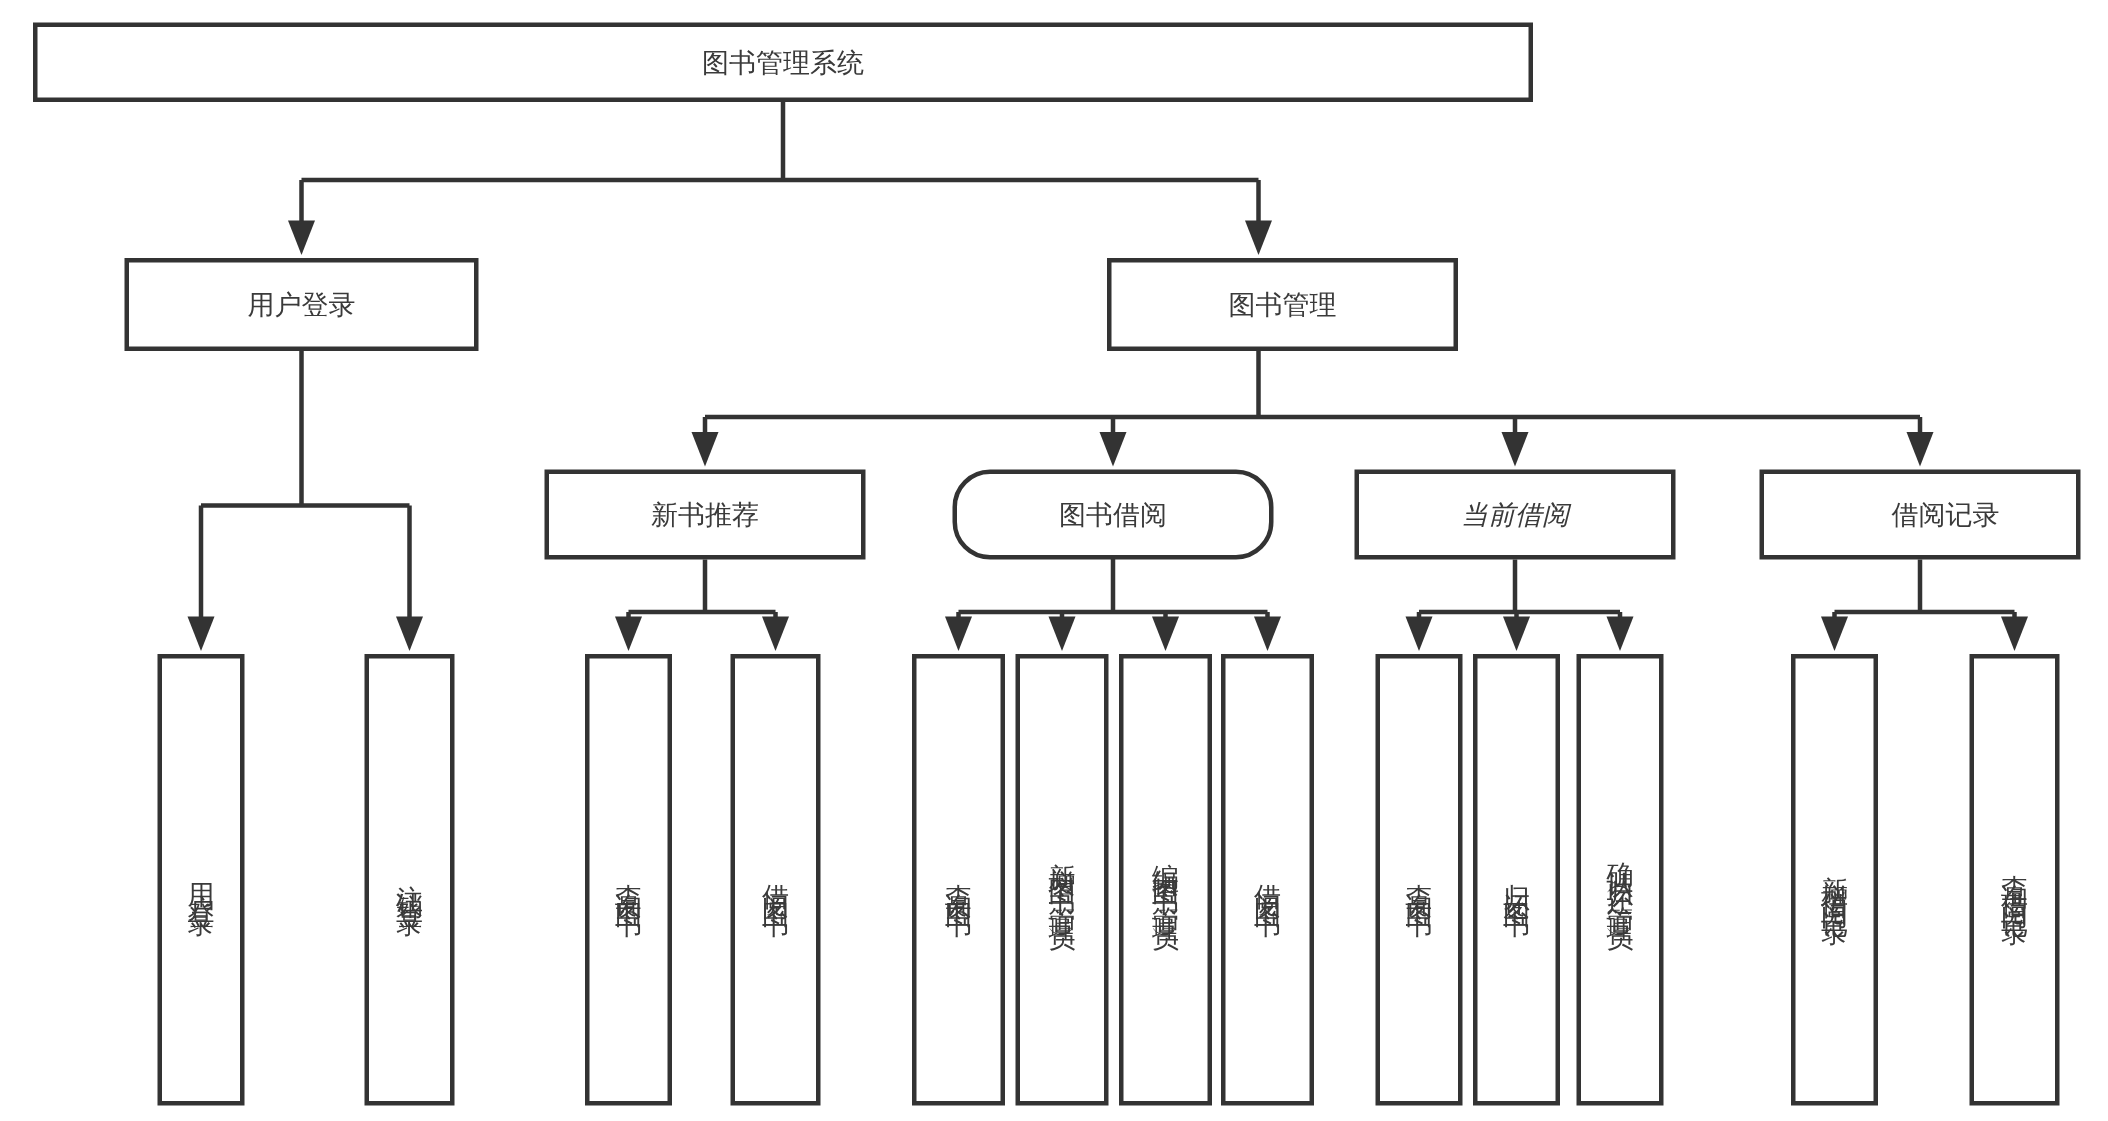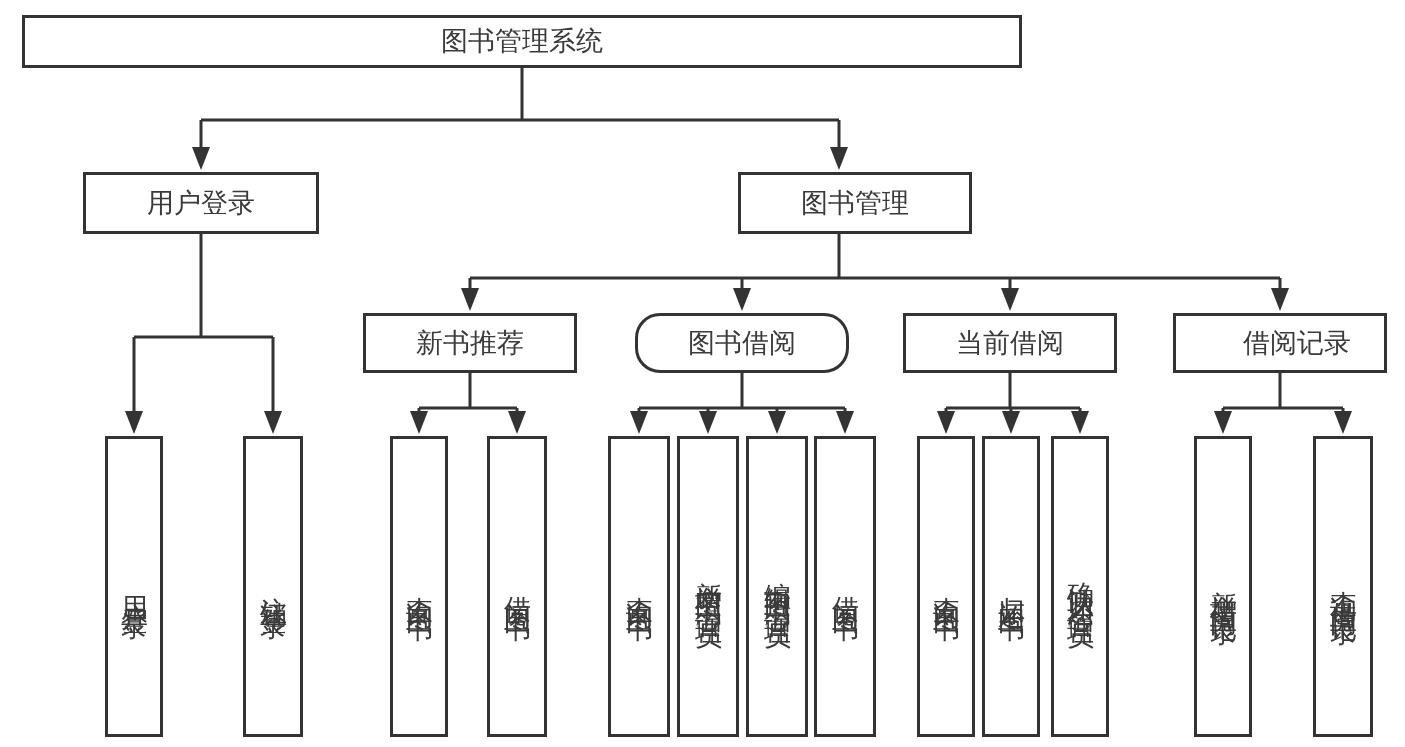--- a/index.html
+++ b/index.html
@@ -28,21 +28,21 @@
   }
   .box {
     position: absolute;
     background: var(--box-bg);
     border: 3px solid var(--line);
     color: var(--text);
     display: flex;
     align-items: center;
     justify-content: center;
     z-index: 2;
-    font-size: 27px;
+    font-size: 18px;
     line-height: 1;
     white-space: nowrap;
   }
   .box.v {
     writing-mode: vertical-rl;
     text-orientation: mixed;
     letter-spacing: 6px;
     white-space: normal;
   }
   .watermark {
@@ -120,21 +120,21 @@
     </g>
   </svg>
 
   <div class="box" style="left:22px; top:15px; width:1000px; height:53px;">图书管理系统</div>
 
   <div class="box" style="left:83px; top:172px; width:236px; height:62px;">用户登录</div>
   <div class="box" style="left:722px; top:172px; width:234px; height:62px;margin-left:16px;">图书管理</div>
 
   <div class="box" style="left:363px; top:313px; width:214px; height:60px;">新书推荐</div>
   <div class="box" style="left:635px; top:313px; width:214px; height:60px;border-radius:25px;">图书借阅</div>
-  <div class="box" style="left:903px; top:313px; width:214px; height:60px;">当前借阅</div>
+  <div class="box" style="left:903px; top:313px; width:214px; height:60px;font-style:italic;">当前借阅</div>
   <div class="box" style="left:1173px; top:313px; width:214px; height:60px;padding-left:34px;">借阅记录</div>
 
   <div class="box v" style="left:105px; top:436px; width:58px; height:301px;">用户登录</div>
   <div class="box v" style="left:243px; top:436px; width:60px; height:301px;">注销登录</div>
 
   <div class="box v" style="left:390px; top:436px; width:58px; height:301px;">查询图书</div>
   <div class="box v" style="left:487px; top:436px; width:60px; height:301px;">借阅图书</div>
 
   <div class="box v" style="left:608px; top:436px; width:62px; height:301px;">查询图书</div>
   <div class="box v" style="left:677px; top:436px; width:62px; height:301px;">新增图书（管理员）</div>

